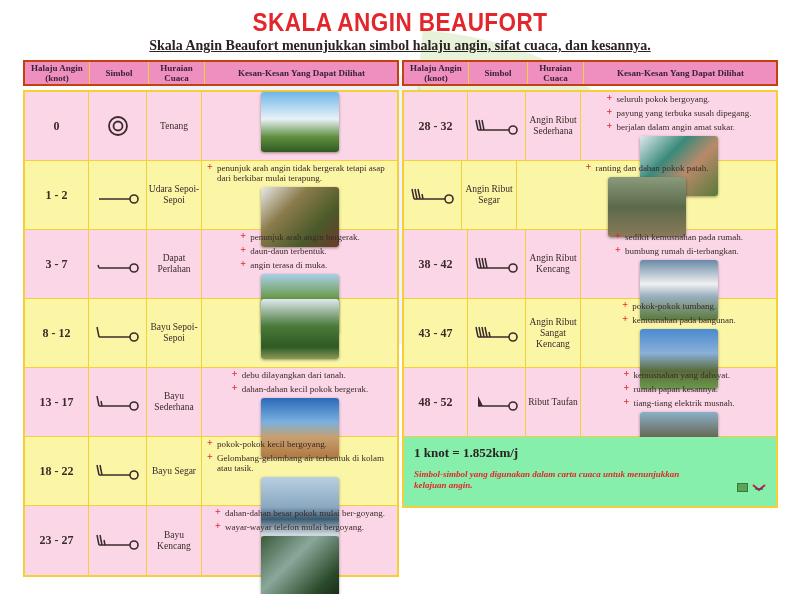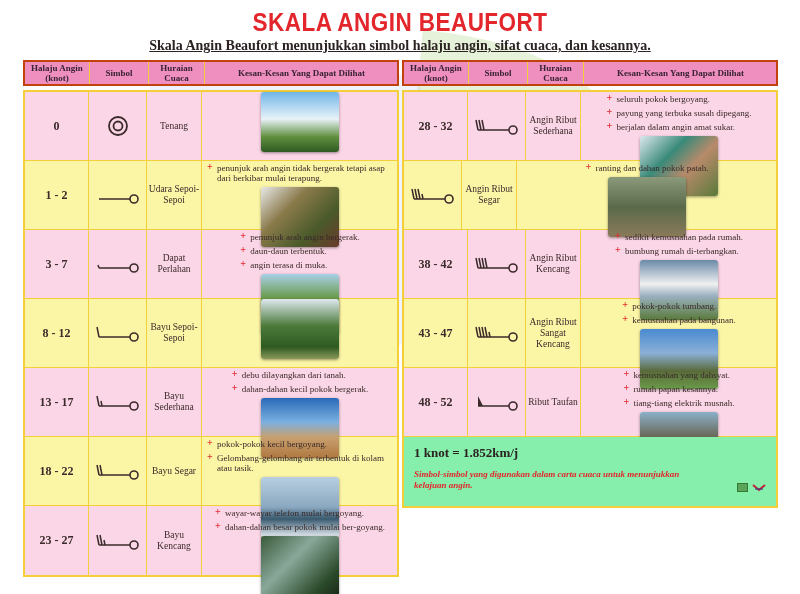--- a/index.html
+++ b/index.html
@@ -162,22 +162,22 @@
             <circle cx="39" cy="14" r="4" fill="none" stroke="#3a2a2a" stroke-width="1.6"></circle>
             <line x1="4" y1="14" x2="35" y2="14" stroke="#3a2a2a" stroke-width="1.5"></line>
             <line x1="4" y1="14" x2="2" y2="4" stroke="#3a2a2a" stroke-width="1.5"></line>
             <line x1="7" y1="14" x2="5" y2="4" stroke="#3a2a2a" stroke-width="1.5"></line>
             <line x1="10" y1="14" x2="9" y2="9" stroke="#3a2a2a" stroke-width="1.5"></line>
           </svg>
         </div>
         <div class="c3">Bayu Kencang</div>
         <div class="c4">
           <div class="imps">
+            <div class="imp">dahan-dahan besar pokok mulai ber-goyang.</div>
             <div class="imp">wayar-wayar telefon mulai bergoyang.</div>
-            <div class="imp">dahan-dahan besar pokok mulai ber-goyang.</div>
           </div>
           <div class="photo" style="background:linear-gradient(135deg,#3a5a3a 0%,#8aa89a 40%,#2a4a2a 80%,#1a2a1a 100%)"></div>
         </div>
       </div>
     </div>
 </div>
 
 <div class="tbl right">
   <div class="hdr">
     <div class="c1">Halaju Angin (knot)</div>

